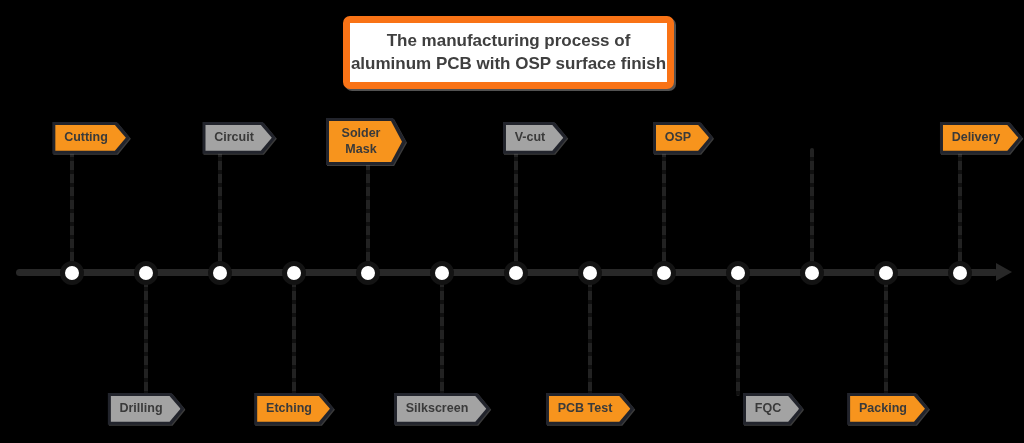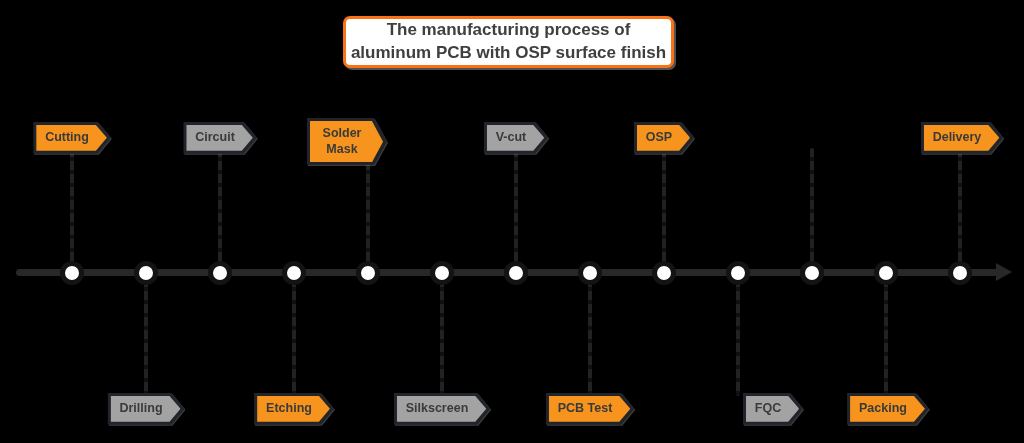--- a/index.html
+++ b/index.html
@@ -9,23 +9,23 @@
     height: 443px;
     background: #000000;
     overflow: hidden;
     font-family: "Liberation Sans", sans-serif;
   }
 
   
   .title-box {
     position: absolute;
     left: 343px; top: 16px;
-    width: 331px; height: 52px;
+    width: 331px; height: 73px;
     background: #ffffff;
-    border: 3px solid #f97316;
+    border: 7px solid #f97316;
     border-radius: 7px;
     box-sizing: border-box;
     box-shadow: 2px 2px 0 rgba(150,150,150,0.55);
     display: flex;
     flex-direction: column;
     align-items: center;
     justify-content: center;
   }
   .title-line {
     font-size: 17px;
@@ -71,21 +71,21 @@
   }
   .stem.top    { top: 148px; height: 126px; }
   .stem.bottom { top: 278px; height: 118px; }
 
   
   .sign {
     position: absolute;
     transform: translateX(-50%);
     filter: drop-shadow(1.5px 1.5px 0 rgba(130,130,130,0.45));
   }
-  .sign.top    { top: 122px; }
+  .sign.top    { top: 122px; margin-left: 19px; }
   .sign.top.tall { top: 118px; }
   .sign.bottom { top: 393px; }
   .sign-outer {
     clip-path: polygon(0 0, calc(100% - 13px) 0, 100% 50%, calc(100% - 13px) 100%, 0 100%);
     background: #22242c;
     padding: 3px 4px 3px 3px;
   }
   .sign-inner {
     clip-path: polygon(0 0, calc(100% - 11px) 0, 100% 50%, calc(100% - 11px) 100%, 0 100%);
     padding: 5px 18px 5px 9px;

